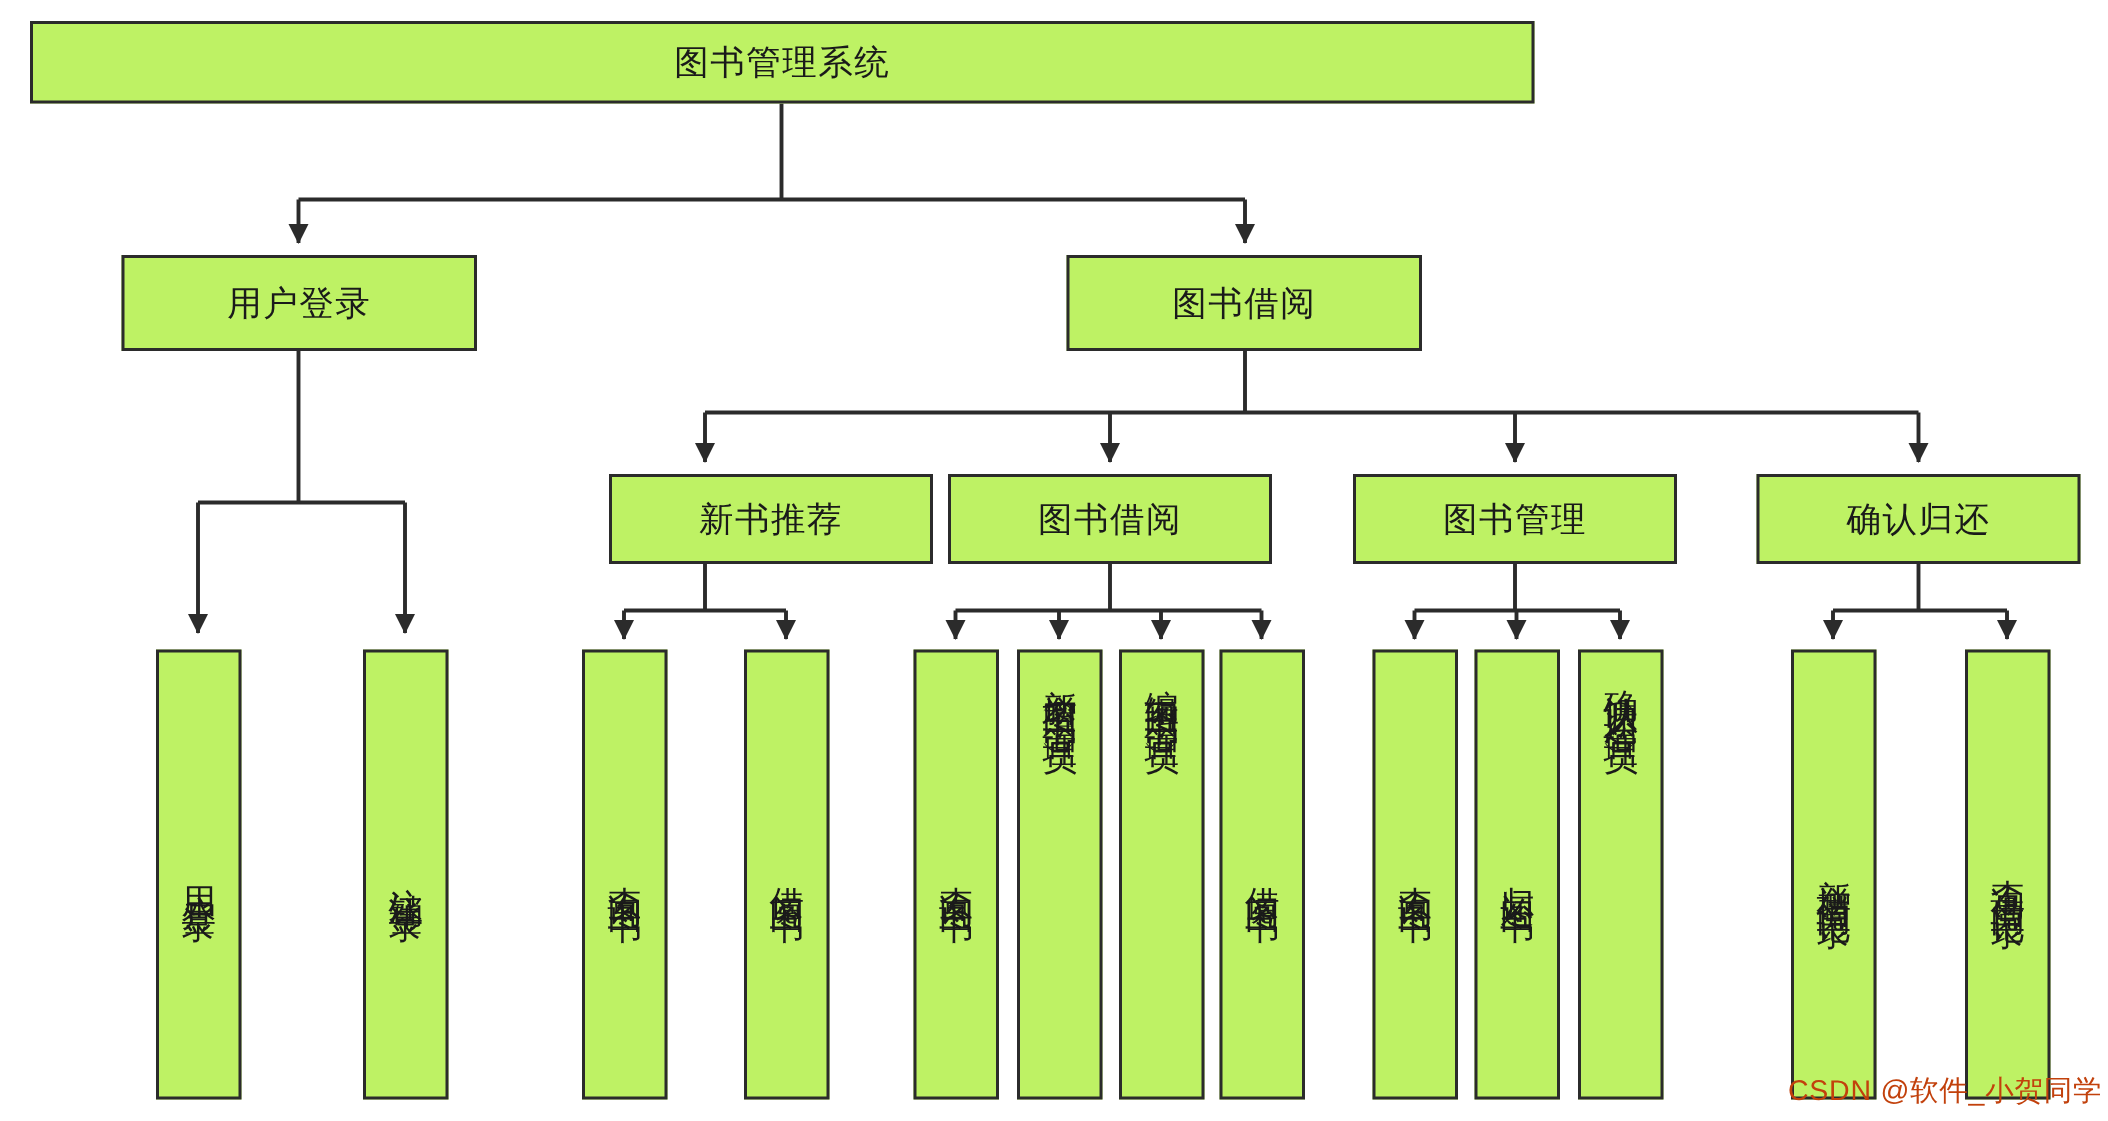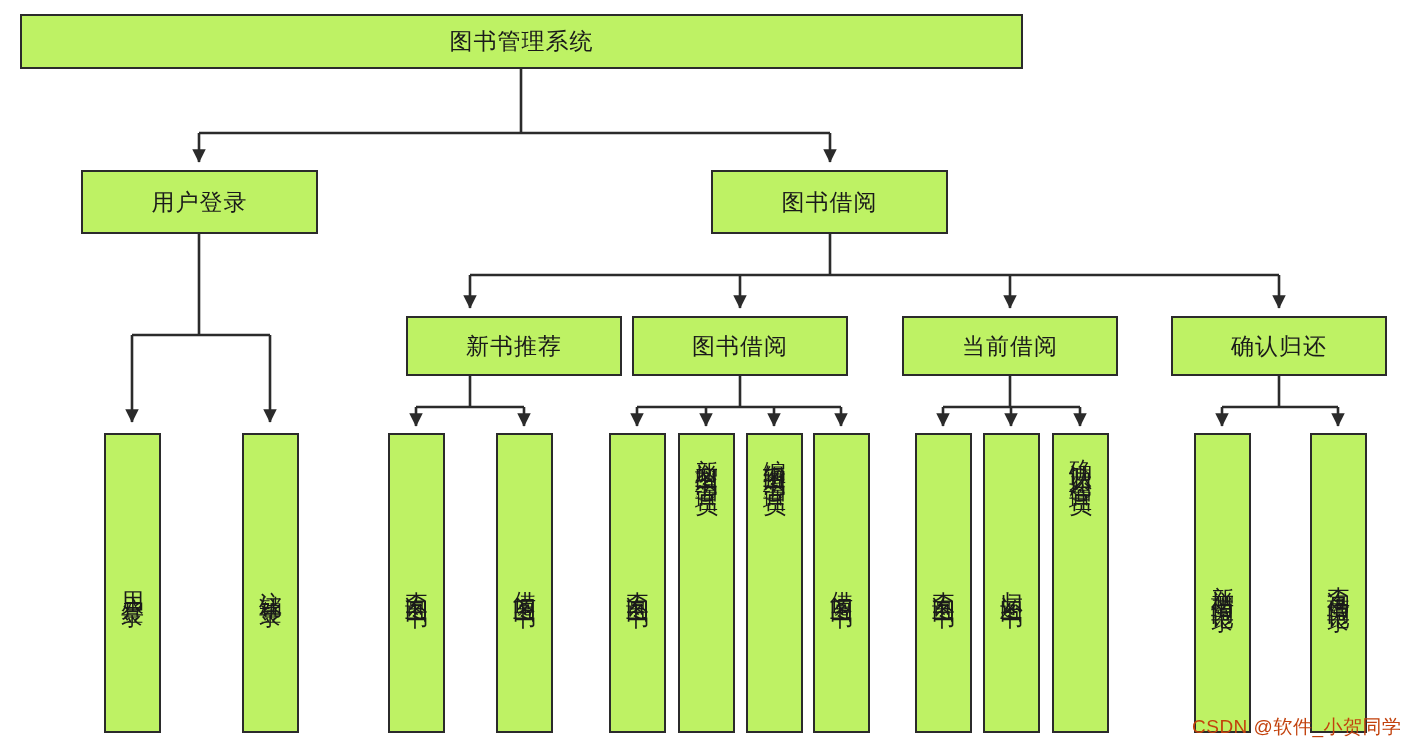--- a/index.html
+++ b/index.html
@@ -136,21 +136,21 @@
 
   <div class="node h" style="left:362px;  top:316px; width:216px; height:60px;margin-left:44px;">
     <span class="label">新书推荐</span>
   </div>
 
   <div class="node h" style="left:632px;  top:316px; width:216px; height:60px;">
     <span class="label">图书借阅</span>
   </div>
 
   <div class="node h" style="left:902px;  top:316px; width:216px; height:60px;">
-    <span class="label">当前借阅</span>
+    <span class="label">图书管理</span>
   </div>
 
   <div class="node h" style="left:1171px; top:316px; width:216px; height:60px;">
     <span class="label">确认归还</span>
   </div>
 
   <div class="node v" style="left:104px; top:433px; width:57px; height:300px;">
     <span class="label">用户登录</span>
   </div>
 

